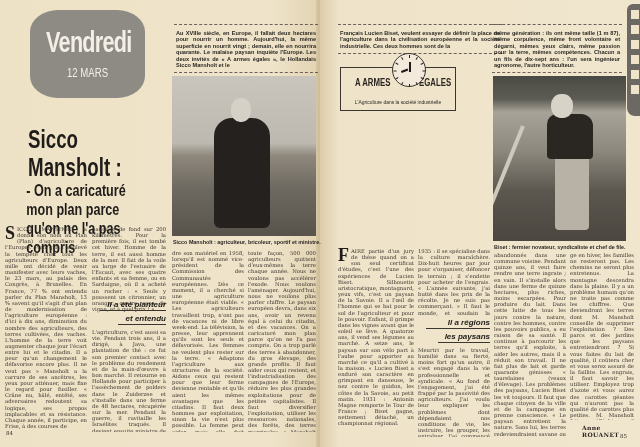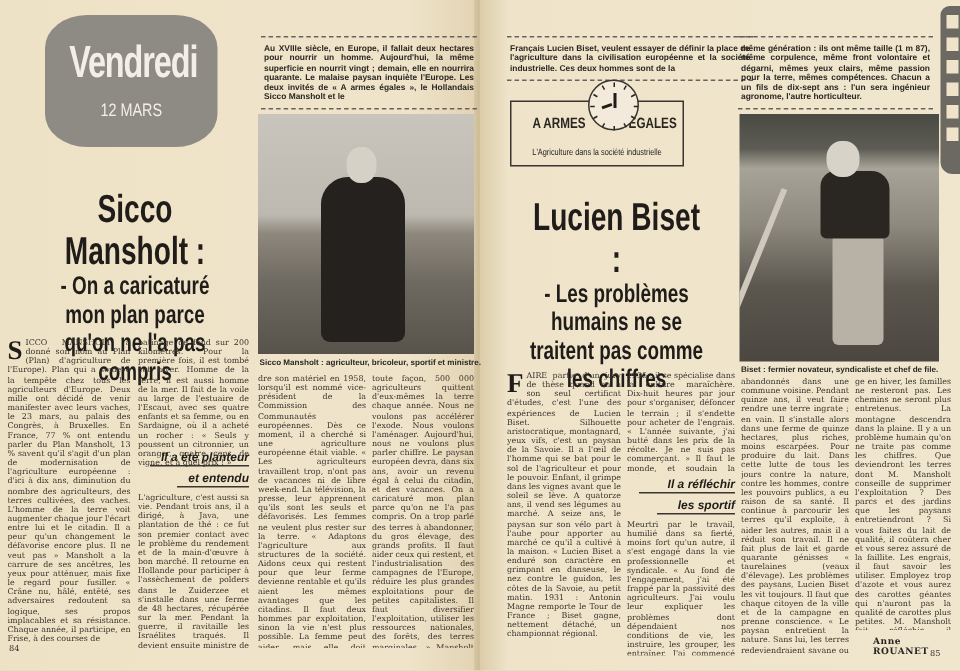--- a/index.html
+++ b/index.html
@@ -27,21 +27,21 @@
   .m-body { left: 42px; top: 42px; width: 56px; height: 110px; background: #24211e; border-radius: 18px 18px 6px 6px; }
   .b-head { left: 58px; top: 18px; width: 22px; height: 24px; background: #d8d3c9; border-radius: 45%; }
   .b-body { left: 54px; top: 38px; width: 46px; height: 45px; background: #2a2723; border-radius: 10px 12px 4px 4px; }
   .b-legs { left: 62px; top: 80px; width: 34px; height: 74px; background: #b8b2a6; border-radius: 4px; }
   .b-spade { left: 28px; top: 50px; width: 4px; height: 110px; background: #cfc9bd; transform: rotate(22deg); transform-origin: top; }
 
   .caption { position: absolute; font-family: "Liberation Sans", sans-serif; font-weight: bold; font-size: 5.4px; color: #2b2824; white-space: nowrap; }
   .caption.m { left: 173px; top: 239px; }
   .caption.b { left: 494px; top: 244px; }
 
-  .headline { position: absolute; font-family: "Liberation Sans", sans-serif; font-weight: bold; color: #1f1c19; text-align: center; }
+  .headline { position: absolute; font-family: "Liberation Sans", sans-serif; font-weight: bold; color: #1f1c19; text-align: left; }
   .headline .name { display: block; font-size: 26px; line-height: 28px; transform: scaleX(0.72); }
   .headline .sub { display: block; font-size: 17px; line-height: 19px; transform: scaleX(0.74); }
   .headline.m { left: 4px; top: 125px; width: 172px; }
   .headline.b { left: 330px; top: 130px; width: 162px; }
 
   .armes-box { position: absolute; left: 340px; top: 67px; width: 116px; height: 44px; border: 1px solid #3a352f; }
   .armes-box .l1 { position: absolute; left: 14px; top: 9px; font-family: "Liberation Sans", sans-serif; font-weight: bold; font-size: 10px; transform: scaleX(0.78); transform-origin: left; }
   .armes-box .l2 { position: absolute; right: 4px; top: 9px; font-family: "Liberation Sans", sans-serif; font-weight: bold; font-size: 10px; transform: scaleX(0.78); transform-origin: right; }
   .armes-box .time { position: absolute; left: 0; width: 100%; top: 21px; text-align: center; font-family: "Liberation Sans", sans-serif; font-weight: bold; font-size: 7.5px; }
   .armes-box .theme { position: absolute; left: 0; width: 100%; top: 31px; text-align: center; font-family: "Liberation Sans", sans-serif; font-size: 6px; transform: scaleX(0.82); }
@@ -91,33 +91,29 @@
   <div class="col" style="left:248px; top:250px; width:68px; height:182px;">
     <span>toute façon, 500 000 agriculteurs quittent d'eux-mêmes la terre chaque année. Nous ne voulons pas accélérer l'exode. Nous voulons l'aménager. Aujourd'hui, nous ne voulons plus parler chiffre. Le paysan européen devra, dans six ans, avoir un revenu égal à celui du citadin, et des vacances. On a caricaturé mon plan parce qu'on ne l'a pas compris. On a trop parlé des terres à abandonner, du gros élevage, des grands profits. Il faut aider ceux qui restent, et l'industrialisation des campagnes de l'Europe, réduire les plus grandes exploitations pour de petites capitalistes. Il faut diversifier l'exploitation, utiliser les ressources nationales, des forêts, des terres marginales. » Mansholt est venu exposer son plan devant les agriculteurs, à Nantes, Lille, Rennes, Avignon, Clermont-Ferrand... la télévision lui offre une tribune nationale. Il s'exprime en français</span>
   </div>
 
   <div class="folio" style="left:6px; top:430px;">84</div>
 </div>
 
 <div class="gutter"></div>
 
 <div class="page right">
-  <div class="headline b" style="left:10px; top:130px;">
-    <span class="name">Lucien Biset :</span>
-    <span class="sub">- Les problèmes humains ne se traitent pas comme les chiffres</span>
-  </div>
 
   <div class="col" style="left:18px; top:248px; width:76px; height:190px;">
     <span class="dropcap">F</span><span>AIRE partie d'un jury de thèse quand on a son seul certificat d'études, c'est l'une des expériences de Lucien Biset. Silhouette aristocratique, montagnard, yeux vifs, c'est un paysan de la Savoie. Il a l'œil de l'homme qui se bat pour le sol de l'agriculteur et pour le pouvoir. Enfant, il grimpe dans les vignes avant que le soleil se lève. A quatorze ans, il vend ses légumes au marché. A seize ans, le paysan sur son vélo part à l'aube pour apporter au marché ce qu'il a cultivé à la maison. « Lucien Biset a enduré son caractère en grimpant en danseuse, le nez contre le guidon, les côtes de la Savoie, au petit matin. 1931 : Antonin Magne remporte le Tour de France ; Biset gagne, nettement détaché, un championnat régional.</span>
   </div>
   <div class="col" style="left:98px; top:248px; width:72px; height:68px;">
     <span>1935 : il se spécialise dans la culture maraîchère. Dix-huit heures par jour pour s'organiser, défoncer le terrain ; il s'endette pour acheter de l'engrais. « L'année suivante, j'ai butté dans les prix de la récolte. Je ne suis pas commerçant. » Il faut le monde, et soudain la création de « l'exploitant-novateur ». « Pour mes parents, je n'ai pas voulu faire comme les autres... et quand on n'a pas les moyens. Sur la terre, lorsqu'on risque, personne ne vous aide. »</span>
   </div>
-  <div class="subhead" style="left:106px; top:318px; width:64px;">Il a réfléchir</div>
-  <div class="subhead" style="left:118px; top:332px; width:52px;">les sportif</div>
+  <div class="subhead" style="left:106px; top:318px; width:64px;">Il a régions</div>
+  <div class="subhead" style="left:118px; top:332px; width:52px;">les paysans</div>
   <div class="col" style="left:98px; top:347px; width:72px; height:90px;">
     <span>Meurtri par le travail, humilié dans sa fierté, moins fort qu'un autre, il s'est engagé dans la vie professionnelle et syndicale. « Au fond de l'engagement, j'ai été frappé par la passivité des agriculteurs. J'ai voulu leur expliquer les problèmes dont dépendaient nos conditions de vie, les instruire, les grouper, les entraîner. J'ai commencé mon action syndicale, la lutte... » 1941 : Lucien Biset remet en culture douze hectares</span>
   </div>
   <div class="col" style="left:174px; top:252px; width:72px; height:185px;">
     <span>abandonnés dans une commune voisine. Pendant quinze ans, il veut faire rendre une terre ingrate ; en vain. Il s'installe alors dans une ferme de quinze hectares, plus riches, moins escarpées. Pour produire du lait. Dans cette lutte de tous les jours contre la nature, contre les hommes, contre les pouvoirs publics, a eu raison de sa santé. Il continue à parcourir les terres qu'il exploite, à aider les autres, mais il a réduit son travail. Il ne fait plus de lait et garde quarante génisses « taurelaines (veaux d'élevage). Les problèmes des paysans, Lucien Biset les vit toujours. Il faut que chaque citoyen de la ville et de la campagne en prenne conscience. « Le paysan entretient la nature. Sans lui, les terres redeviendraient savane ou désert. L'analyse de M. Mansholt est très objective, mais... Supposons qu'il reste deux exploitations dans une commune de montagne, loin de la pharmacie, du médecin, isolées par la nei-</span>
   </div>
   <div class="col" style="left:250px; top:252px; width:64px; height:168px;">
     <span>ge en hiver, les familles ne resteront pas. Les chemins ne seront plus entretenus. La montagne descendra dans la plaine. Il y a un problème humain qu'on ne traite pas comme les chiffres. Que deviendront les terres dont M. Mansholt conseille de supprimer l'exploitation ? Des parcs et des jardins que les paysans entretiendront ? Si vous faites du lait de qualité, il coûtera cher et vous serez assuré de la faillite. Les engrais, il faut savoir les utiliser. Employez trop d'azote et vous aurez des carottes géantes qui n'auront pas la qualité de carottes plus petites. M. Mansholt fait réfléchir, il présente des théories qu'on accepte, qu'on analyse. Mais l'homme n'est pas un insecte, on ne peut pas disposer de lui comme ça. Pour moi, il s'agit de poser des problèmes, de sensibiliser l'opinion. Rétablissons le dialogue entre l'exploitant et le consommateur. »</span>
   </div>
 

